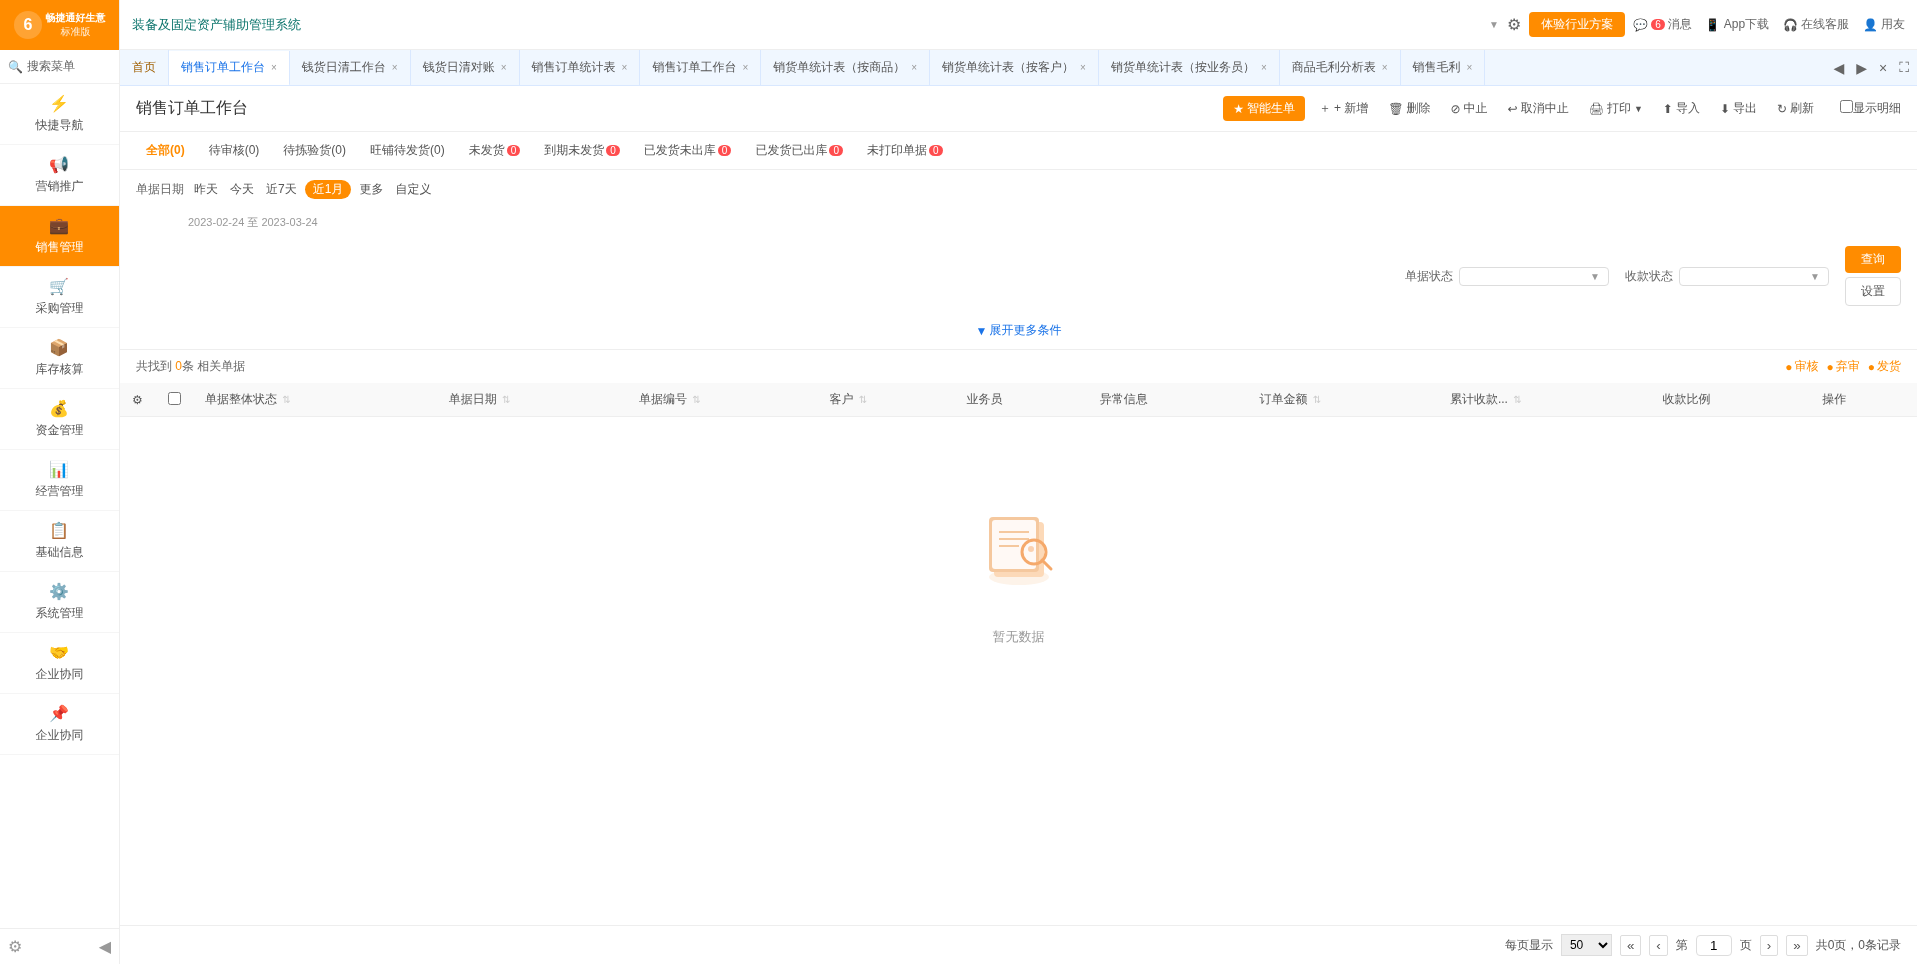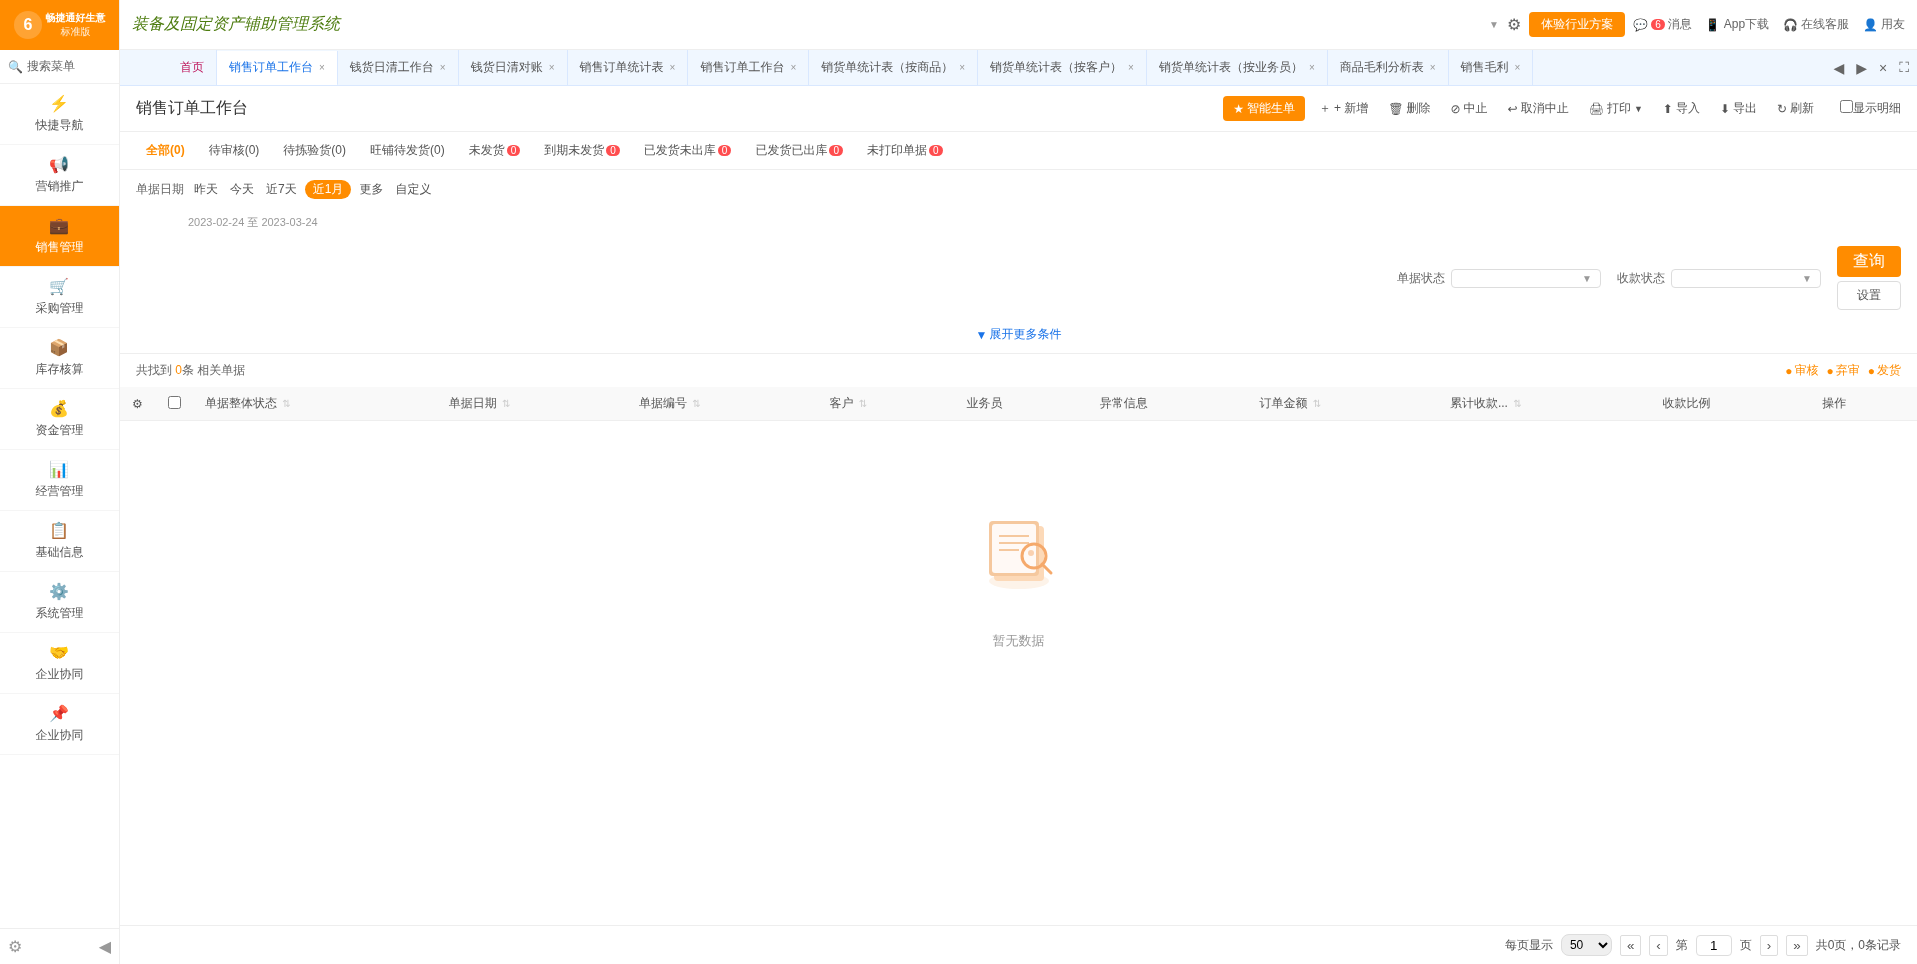--- a/index.html
+++ b/index.html
@@ -12,33 +12,33 @@
     .sidebar-nav-item { display: flex; flex-direction: column; align-items: center; padding: 10px 4px; cursor: pointer; color: #555; border-bottom: 1px solid #f5f5f5; gap: 4px; font-size: 12px; }
     .sidebar-nav-item.active { color: white; background: #ff8c00; }
     .sidebar-nav-item .nav-icon { font-size: 16px; }
     .sidebar-footer { margin-top: auto; display: flex; align-items: center; justify-content: space-between; padding: 8px; border-top: 1px solid #eee; }
 
     
     .main { flex: 1; display: flex; flex-direction: column; overflow: hidden; }
 
     
     .top-header { height: 50px; background: #fff; display: flex; align-items: center; padding: 0 12px; gap: 8px; border-bottom: 1px solid #eee; }
-    .system-title { font-size: 16px; color: #4d7c0f; flex: 1; font-style: italic; }
+    .system-title { font-size: 13px; color: #0f766e; flex: 1; }
     .btn-industry { background: #ff8c00; color: white; border: none; border-radius: 4px; padding: 4px 12px; cursor: pointer; font-size: 12px; }
     .header-icon-group { display: flex; align-items: center; gap: 14px; color: #666; font-size: 12px; cursor: pointer; }
     .header-icon-group span { display: flex; align-items: center; gap: 3px; }
     .badge { background: #ff4d4f; color: white; border-radius: 8px; padding: 0 4px; font-size: 10px; }
     .gear-icon { font-size: 16px; cursor: pointer; color: #666; }
     .dropdown-icon { font-size: 10px; color: #999; }
 
     
     .tab-bar { display: flex; align-items: center; background: #f0f7ff; border-bottom: 1px solid #d9e8ff; height: 36px; overflow: hidden; }
     .tab { display: flex; align-items: center; padding: 0 12px; height: 100%; cursor: pointer; font-size: 12px; color: #555; white-space: nowrap; border-right: 1px solid #d9e8ff; gap: 4px; }
     .tab.active { background: #fff; color: #1a73e8; border-bottom: 2px solid #fff; margin-bottom: -1px; }
-    .tab.home { color: #be185d; font-weight: 500; margin-left: 48px; }
+    .tab.home { color: #a16207; font-weight: 500; }
     .tab-close { color: #999; font-size: 10px; margin-left: 2px; }
     .tab-controls { display: flex; align-items: center; margin-left: auto; padding: 0 4px; gap: 4px; }
     .tab-ctrl-btn { color: #666; cursor: pointer; font-size: 14px; padding: 2px 4px; }
 
     
     .workspace { flex: 1; background: #fff; margin: 0; display: flex; flex-direction: column; overflow: hidden; }
 
     
     .workspace-header { display: flex; align-items: center; padding: 10px 16px; border-bottom: 1px solid #eee; }
     .workspace-title { font-size: 16px; font-weight: 500; color: #333; flex: 1; }
@@ -57,21 +57,21 @@
     .filter-bar { padding: 10px 16px; display: flex; align-items: center; gap: 16px; border-bottom: 1px solid #eee; flex-wrap: wrap; }
     .filter-item { display: flex; align-items: center; gap: 6px; font-size: 12px; color: #555; }
     .filter-label { color: #666; white-space: nowrap; }
     .filter-date-links { display: flex; gap: 4px; }
     .filter-date-link { color: #555; cursor: pointer; font-size: 12px; padding: 1px 4px; border-radius: 2px; }
     .filter-date-link.active { background: #ff8c00; color: white; border-radius: 10px; padding: 1px 8px; }
     .filter-date-range { font-size: 11px; color: #999; margin-top: 2px; }
     .filter-select { display: flex; align-items: center; border: 1px solid #ddd; border-radius: 4px; padding: 3px 8px; min-width: 120px; cursor: pointer; background: white; color: #555; }
     .filter-select-arrow { margin-left: auto; font-size: 10px; color: #999; }
     .expand-btn { color: #1a73e8; cursor: pointer; font-size: 12px; display: flex; align-items: center; gap: 2px; }
-    .btn-query { background: #ff8c00; color: white; border: none; border-radius: 4px; padding: 5px 16px; cursor: pointer; font-size: 16px; }
+    .btn-query { background: #ff8c00; color: white; border: none; border-radius: 4px; padding: 5px 16px; cursor: pointer; font-size: 12px; }
     .btn-set { background: white; border: 1px solid #ddd; color: #555; border-radius: 4px; padding: 5px 12px; cursor: pointer; font-size: 12px; }
 
     
     .table-area { flex: 1; overflow: auto; padding: 0; }
     .table-summary { padding: 8px 16px; display: flex; align-items: flex-end; justify-content: space-between; font-size: 12px; color: #666; }
     .table-summary-actions { display: flex; gap: 8px; }
     .btn-review { color: #ff8c00; cursor: pointer; font-size: 12px; display: flex; align-items: center; gap: 2px; }
     .btn-revoke { color: #ff8c00; cursor: pointer; font-size: 12px; display: flex; align-items: center; gap: 2px; }
     .btn-ship { color: #ff8c00; cursor: pointer; font-size: 12px; display: flex; align-items: center; gap: 2px; }
 
@@ -80,21 +80,21 @@
     .data-table th .sort-icons { color: #ccc; font-size: 10px; margin-left: 2px; }
     .data-table td { padding: 8px 12px; border-bottom: 1px solid #f5f5f5; color: #333; }
 
     
     .empty-state { display: flex; flex-direction: column; align-items: center; justify-content: space-between; padding: 80px 0; flex: 1; }
     .empty-icon { font-size: 80px; margin-bottom: 12px; }
     .empty-text { color: #999; font-size: 13px; }
 
     
     .pagination { display: flex; align-items: center; justify-content: flex-end; padding: 8px 16px; border-top: 1px solid #eee; gap: 8px; font-size: 12px; color: #555; background: #fff; }
-    .pagination-select { border: 1px solid #ddd; border-radius: 8px; padding: 2px 4px; font-size: 12px; }
+    .pagination-select { border: 1px solid #ddd; border-radius: 0; padding: 2px 4px; font-size: 12px; }
     .pagination-btn { border: 1px solid #ddd; background: white; border-radius: 2px; padding: 2px 6px; cursor: pointer; color: #555; }
     .pagination-input { border: 1px solid #ddd; border-radius: 4px; width: 36px; text-align: center; padding: 2px 4px; }
 
     
     .tab-bar { overflow-x: auto; scrollbar-width: none; }
     .tab-bar::-webkit-scrollbar { display: none; }
   </style>
 </head>
 <body>
 

